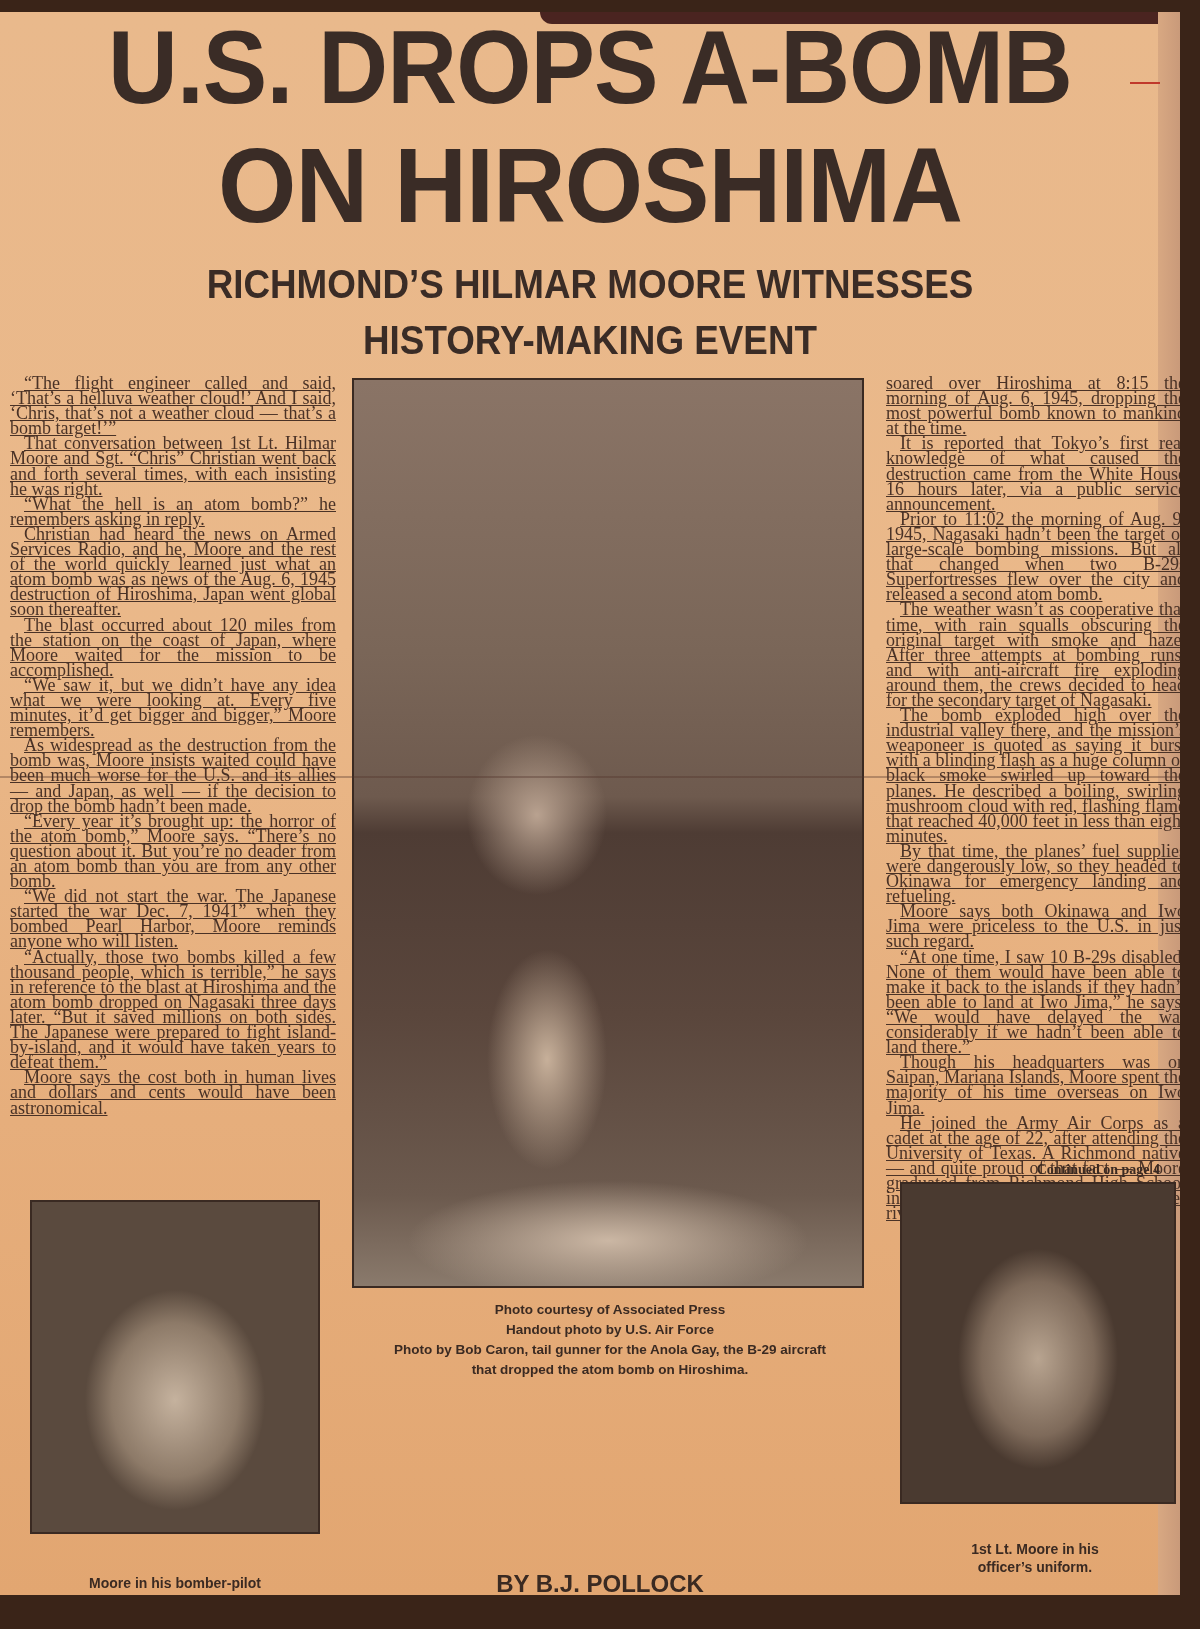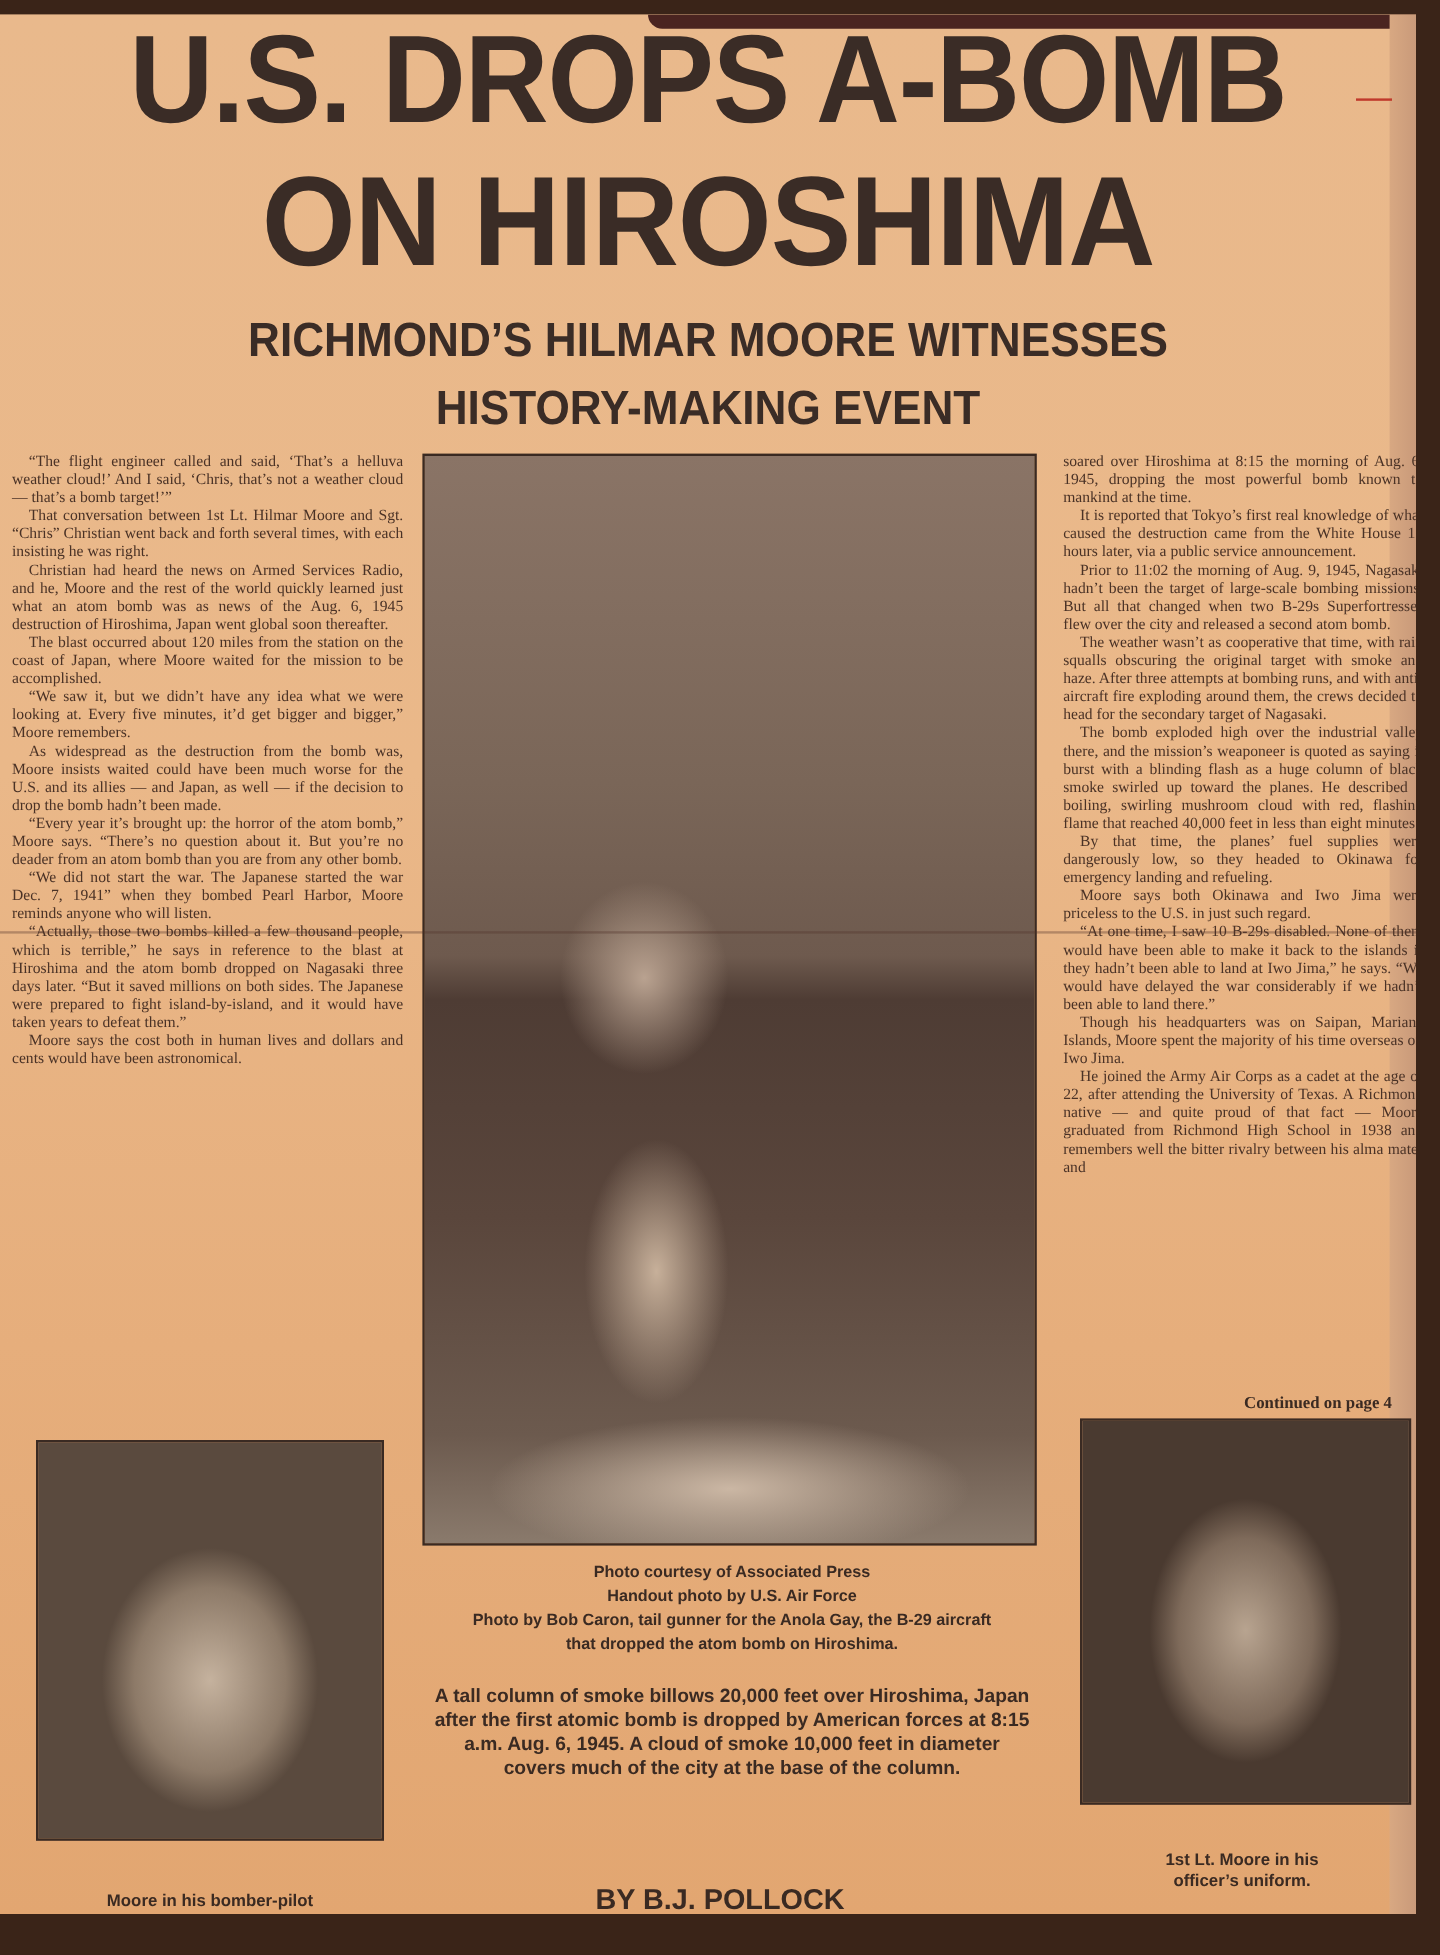--- a/index.html
+++ b/index.html
@@ -8,21 +8,21 @@
         background:linear-gradient(180deg,#e9b98c 0%,#eab889 40%,#e6ae7c 70%,#e2a671 100%);
         color:#3a2a22;overflow:hidden;}
   .edge{position:absolute;right:0;top:0;width:22px;height:1629px;background:linear-gradient(90deg,#d8a882,#c99a7a);}
   .topdark{position:absolute;left:540px;top:0;width:660px;height:12px;background:#4a2420;border-radius:0 0 40px 60px;}
   .h1{position:absolute;left:0;width:1180px;text-align:center;font-weight:bold;color:#3a2c26;letter-spacing:-1px;}
   .h1a{top:0px;font-size:104px;line-height:110px;transform:scaleX(0.93);}
   .h1b{top:118px;font-size:106px;line-height:110px;transform:scaleX(0.95);}
   .sub{position:absolute;left:0;width:1180px;text-align:center;font-weight:bold;font-size:40px;line-height:48px;color:#3a2c26;transform:scaleX(0.92);}
   .sub1{top:248px;}
   .sub2{top:304px;}
-  .col{position:absolute;font-family:"Liberation Serif",serif;font-size:13px;line-height:15.1px;text-align:justify;color:#4a3226;}
+  .col{position:absolute;font-family:"Liberation Serif",serif;font-size:18px;line-height:15.1px;text-align:justify;color:#4a3226;text-decoration:underline;}
   .col p{margin:0;text-indent:14px;}
   .colL{left:10px;top:364px;width:326px;}
   .colR{left:886px;top:364px;width:300px;}
   .cont{position:absolute;left:960px;top:1150px;width:200px;text-align:right;font-family:"Liberation Serif",serif;font-weight:bold;font-size:14px;color:#3a2a22;}
   .photo{position:absolute;border:2px solid #3a2a22;overflow:hidden;}
   .mainphoto{left:352px;top:366px;width:508px;height:906px;
      background:
       radial-gradient(ellipse 60px 110px at 38% 75%, #c7b09a 0%, rgba(199,176,154,0) 100%),
       radial-gradient(ellipse 70px 80px at 36% 48%, #b9a290 0%, rgba(185,162,144,0) 100%),
       radial-gradient(ellipse 200px 60px at 50% 95%, #cbb7a4 0%, rgba(203,183,164,0) 100%),
@@ -49,20 +49,21 @@
   <div class="redline"></div>
 
   <div class="h1 h1a">U.S. DROPS A-BOMB</div>
   <div class="h1 h1b">ON HIROSHIMA</div>
   <div class="sub sub1">RICHMOND’S HILMAR MOORE WITNESSES</div>
   <div class="sub sub2">HISTORY-MAKING EVENT</div>
 
   <div class="col colL">
     <p>“The flight engineer called and said, ‘That’s a helluva weather cloud!’ And I said, ‘Chris, that’s not a weather cloud — that’s a bomb target!’”</p>
     <p>That conversation between 1st Lt. Hilmar Moore and Sgt. “Chris” Christian went back and forth several times, with each insisting he was right.</p>
+    <p>“What the hell is an atom bomb?” he remembers asking in reply.</p>
     <p>Christian had heard the news on Armed Services Radio, and he, Moore and the rest of the world quickly learned just what an atom bomb was as news of the Aug. 6, 1945 destruction of Hiroshima, Japan went global soon thereafter.</p>
     <p>The blast occurred about 120 miles from the station on the coast of Japan, where Moore waited for the mission to be accomplished.</p>
     <p>“We saw it, but we didn’t have any idea what we were looking at. Every five minutes, it’d get bigger and bigger,” Moore remembers.</p>
     <p>As widespread as the destruction from the bomb was, Moore insists waited could have been much worse for the U.S. and its allies — and Japan, as well — if the decision to drop the bomb hadn’t been made.</p>
     <p>“Every year it’s brought up: the horror of the atom bomb,” Moore says. “There’s no question about it. But you’re no deader from an atom bomb than you are from any other bomb.</p>
     <p>“We did not start the war. The Japanese started the war Dec. 7, 1941” when they bombed Pearl Harbor, Moore reminds anyone who will listen.</p>
     <p>“Actually, those two bombs killed a few thousand people, which is terrible,” he says in reference to the blast at Hiroshima and the atom bomb dropped on Nagasaki three days later. “But it saved millions on both sides. The Japanese were prepared to fight island-by-island, and it would have taken years to defeat them.”</p>
     <p>Moore says the cost both in human lives and dollars and cents would have been astronomical.</p>
   </div>
 
@@ -84,21 +85,20 @@
 
   <div class="photo portL"></div>
   <div class="photo portR"></div>
 
   <div class="cap capMain">
     <div>Photo courtesy of Associated Press</div>
     <div>Handout photo by U.S. Air Force</div>
     <div>Photo by Bob Caron, tail gunner for the Anola Gay, the B-29 aircraft</div>
     <div>that dropped the atom bomb on Hiroshima.</div>
   </div>
-  <div class="cap capLong">A tall column of smoke billows 20,000 feet over Hiroshima, Japan after the first atomic bomb is dropped by American forces at 8:15 a.m. Aug. 6, 1945. A cloud of smoke 10,000 feet in diameter covers much of the city at the base of the column.</div>
 
   <div class="cap capL">
     <div>Moore in his bomber-pilot</div>
     <div>training headgear.</div>
   </div>
   <div class="cap capR">
     <div>1st Lt. Moore in his</div>
     <div>officer’s uniform.</div>
   </div>
 

